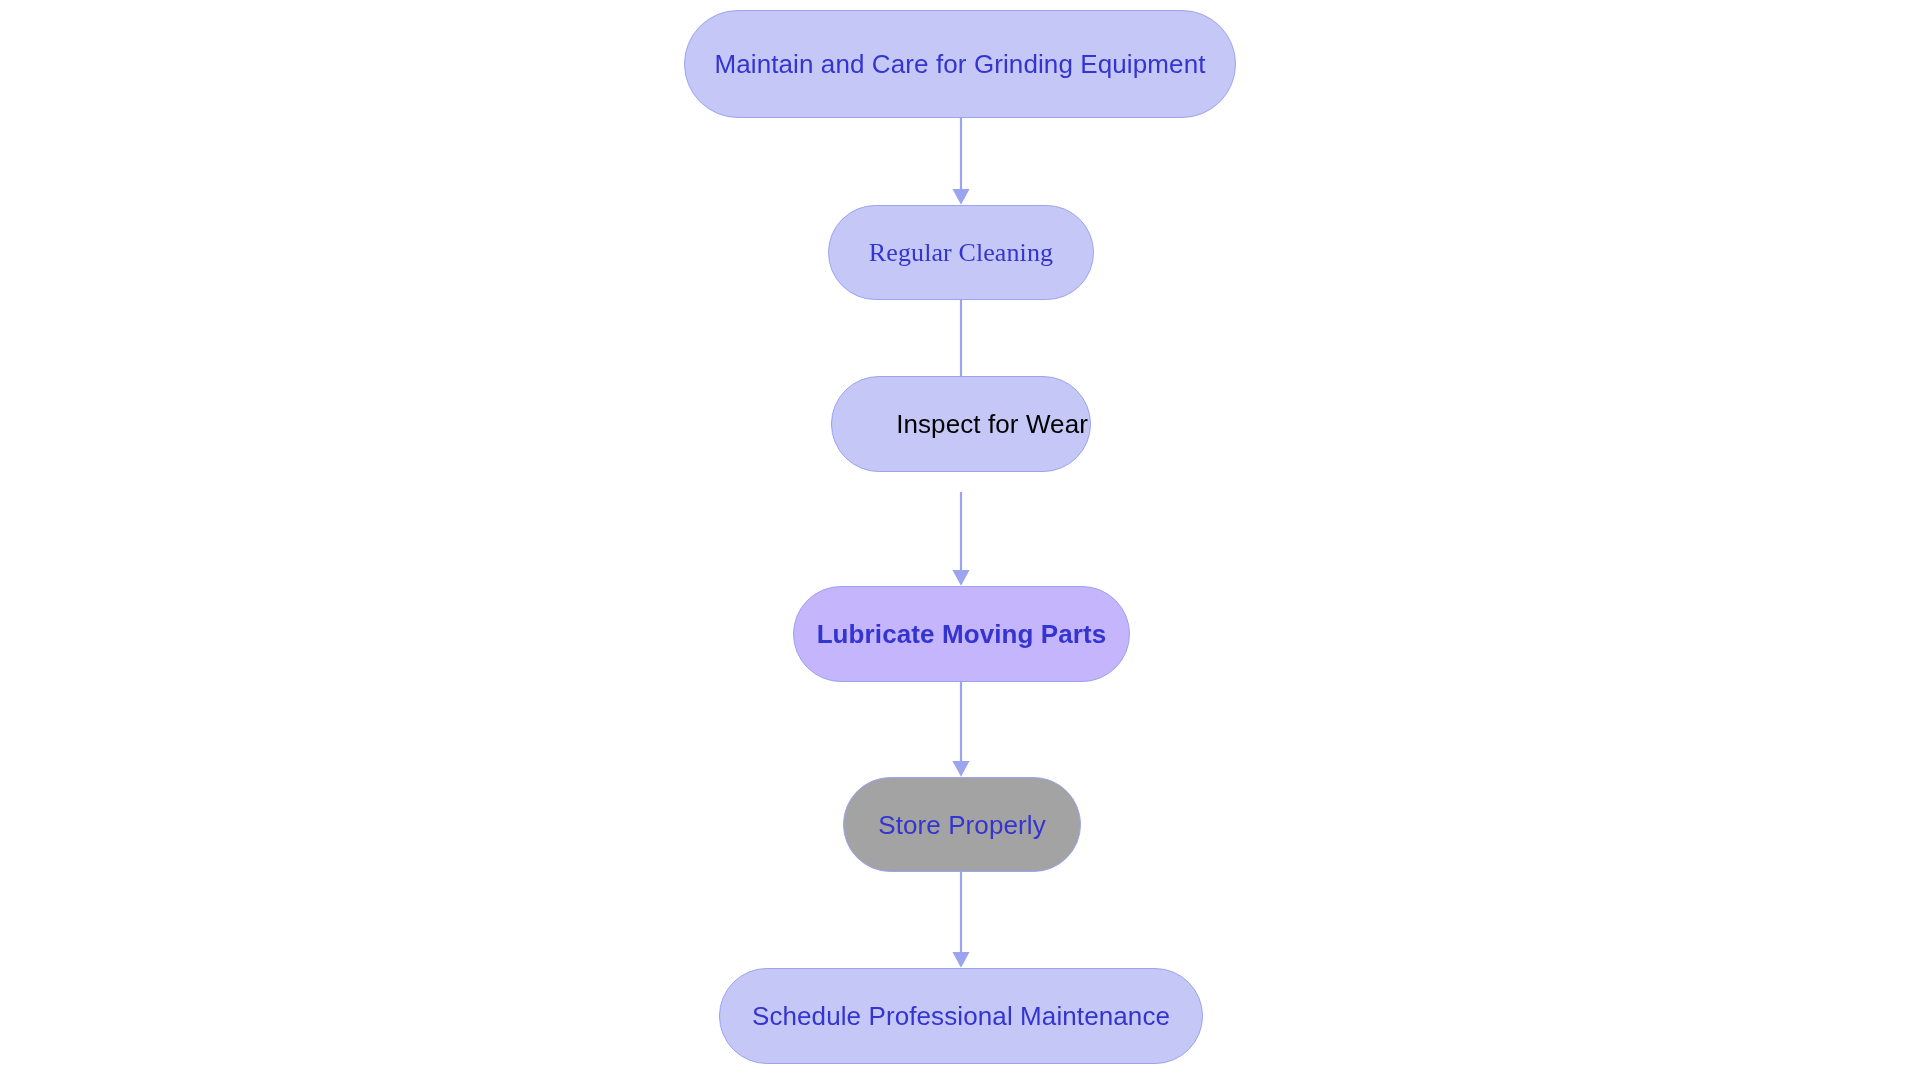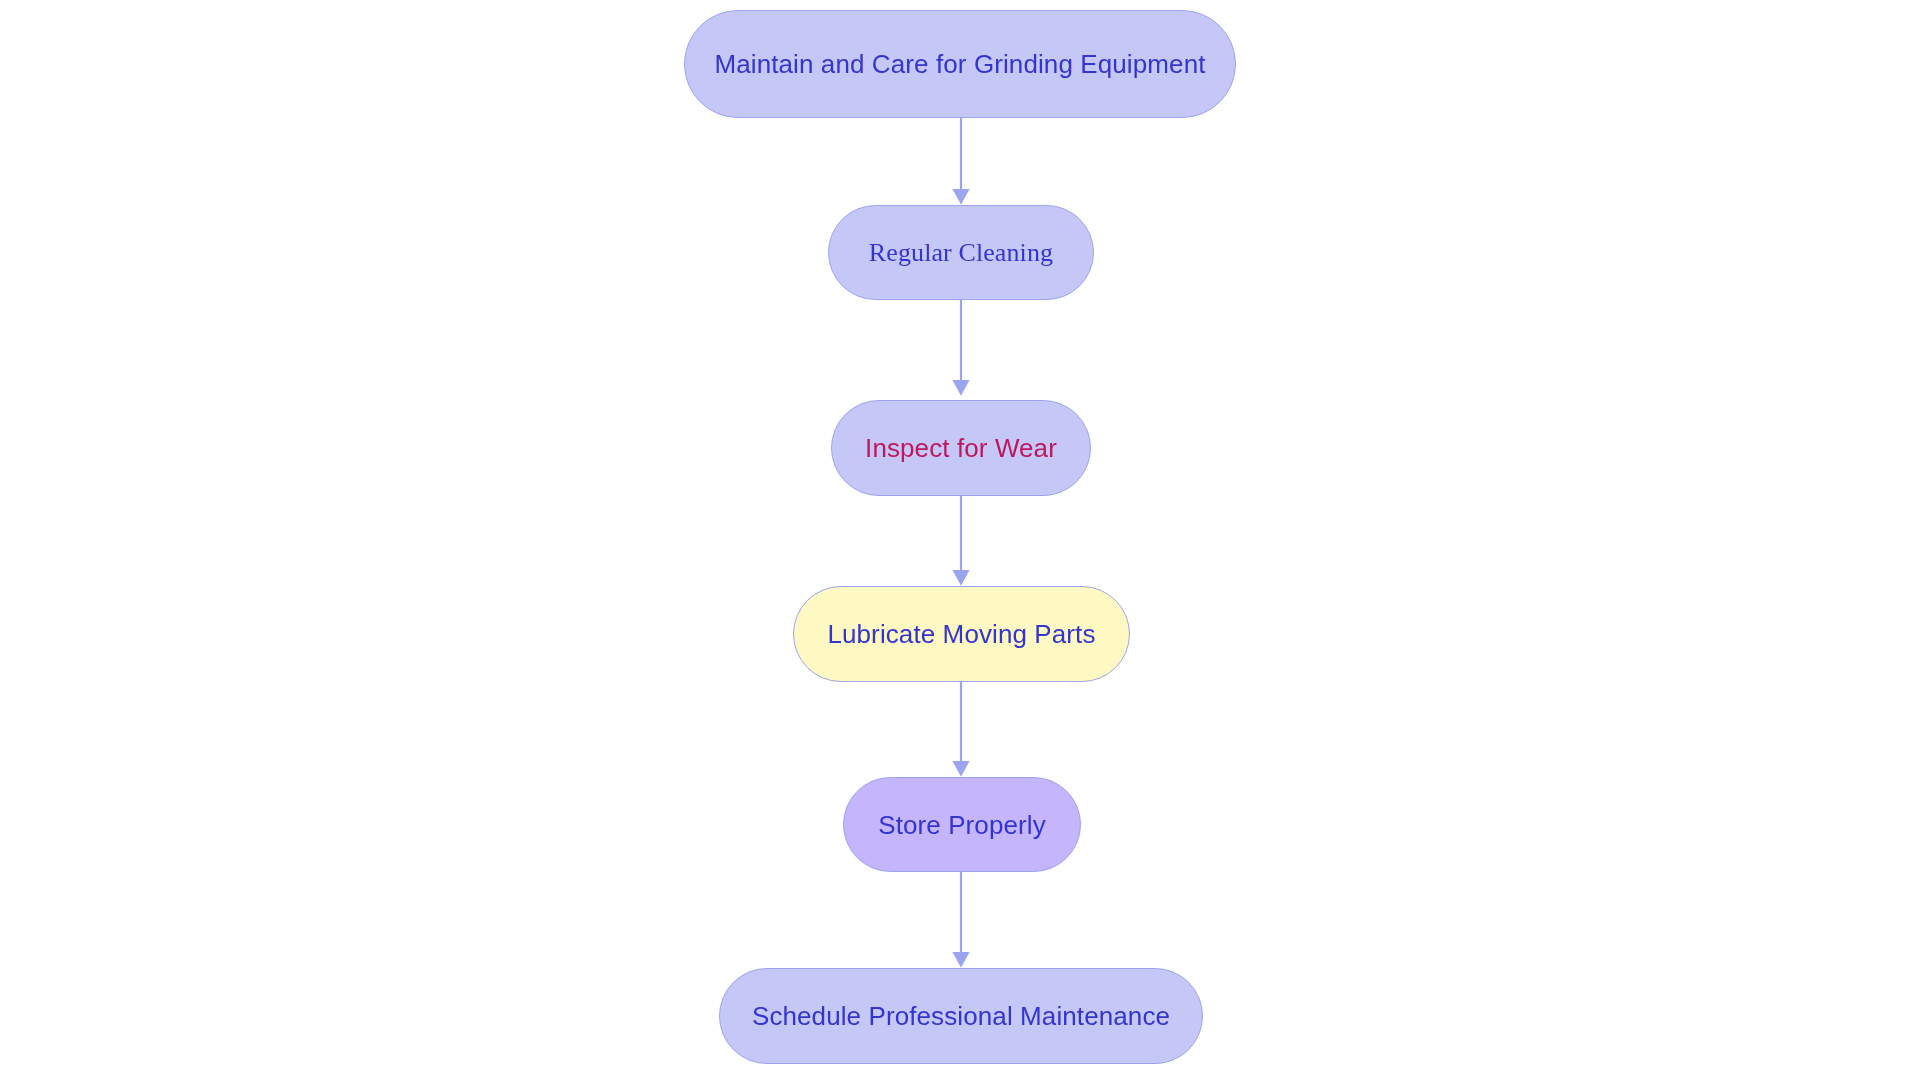--- a/index.html
+++ b/index.html
@@ -80,29 +80,29 @@
   </svg>
 
   <div class="node" id="node-n1" style="left: 684px; top: 10px; width: 552px; height: 108px; background: rgb(197, 200, 247); border-color: rgb(155, 164, 239); color: rgb(52, 52, 207); text-align: right;">
     <span class="node-label">Maintain and Care for Grinding Equipment</span>
   </div>
 
   <div class="node" id="node-n2" style="left: 828px; top: 205px; width: 266px; height: 95px; background: rgb(197, 200, 247); border-color: rgb(155, 164, 239); color: rgb(52, 52, 207); font-family: Liberation Serif, serif;">
     <span class="node-label">Regular Cleaning</span>
   </div>
 
-  <div class="node" id="node-n3" style="left: 831px; top: 400px; width: 260px; height: 96px; background: rgb(197, 200, 247); border-color: rgb(155, 164, 239); color: #be185d;">
+  <div class="node" id="node-n3" style="left: 831px; top: 376px; width: 260px; height: 96px; background: rgb(197, 200, 247); border-color: rgb(155, 164, 239); color: #000000; justify-content: flex-end;">
     <span class="node-label">Inspect for Wear</span>
   </div>
 
-  <div class="node" id="node-n4" style="left: 793px; top: 586px; width: 337px; height: 96px; background: #fef9c3; border-color: rgb(155, 164, 239); color: rgb(52, 52, 207);">
+  <div class="node" id="node-n4" style="left: 793px; top: 586px; width: 337px; height: 96px; background: #c4b5fd; border-color: rgb(155, 164, 239); color: rgb(52, 52, 207); font-weight: bold;">
     <span class="node-label">Lubricate Moving Parts</span>
   </div>
 
-  <div class="node" id="node-n5" style="left: 843px; top: 777px; width: 238px; height: 95px; background: #c4b5fd; border-color: rgb(155, 164, 239); color: rgb(52, 52, 207);">
+  <div class="node" id="node-n5" style="left: 843px; top: 777px; width: 238px; height: 95px; background: #a3a3a3; border-color: rgb(155, 164, 239); color: rgb(52, 52, 207);">
     <span class="node-label">Store Properly</span>
   </div>
 
   <div class="node" id="node-n6" style="left: 719px; top: 968px; width: 484px; height: 96px; background: rgb(197, 200, 247); border-color: rgb(155, 164, 239); color: rgb(52, 52, 207); align-items: center;">
     <span class="node-label">Schedule Professional Maintenance</span>
   </div>
 
 </div>
 
 </body></html>

